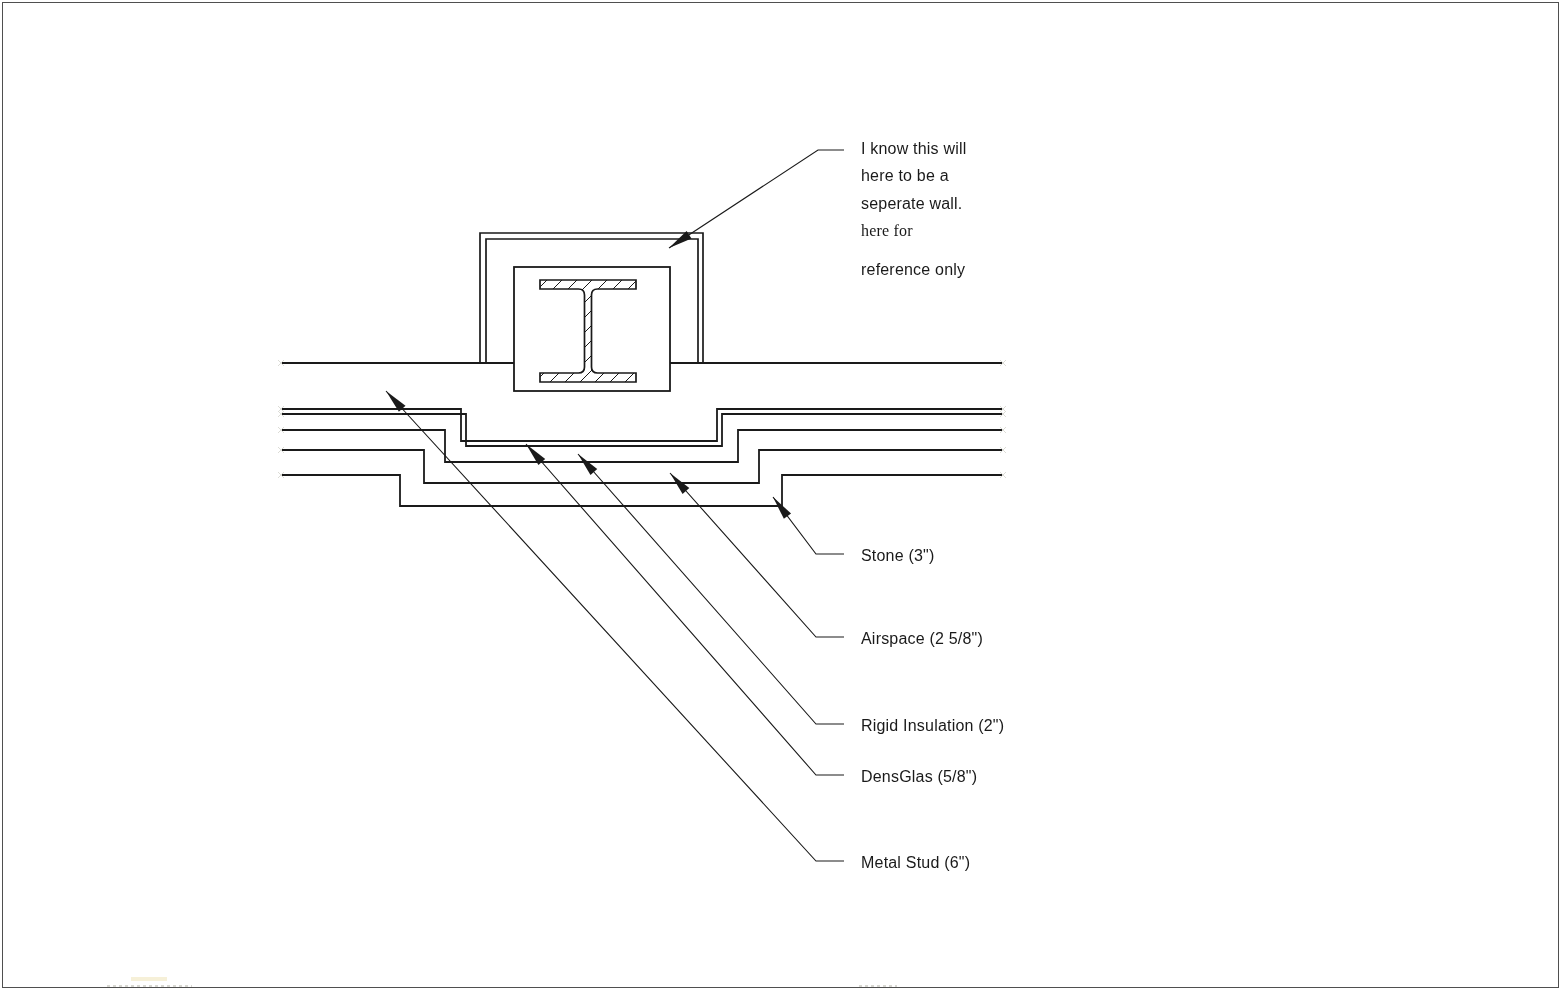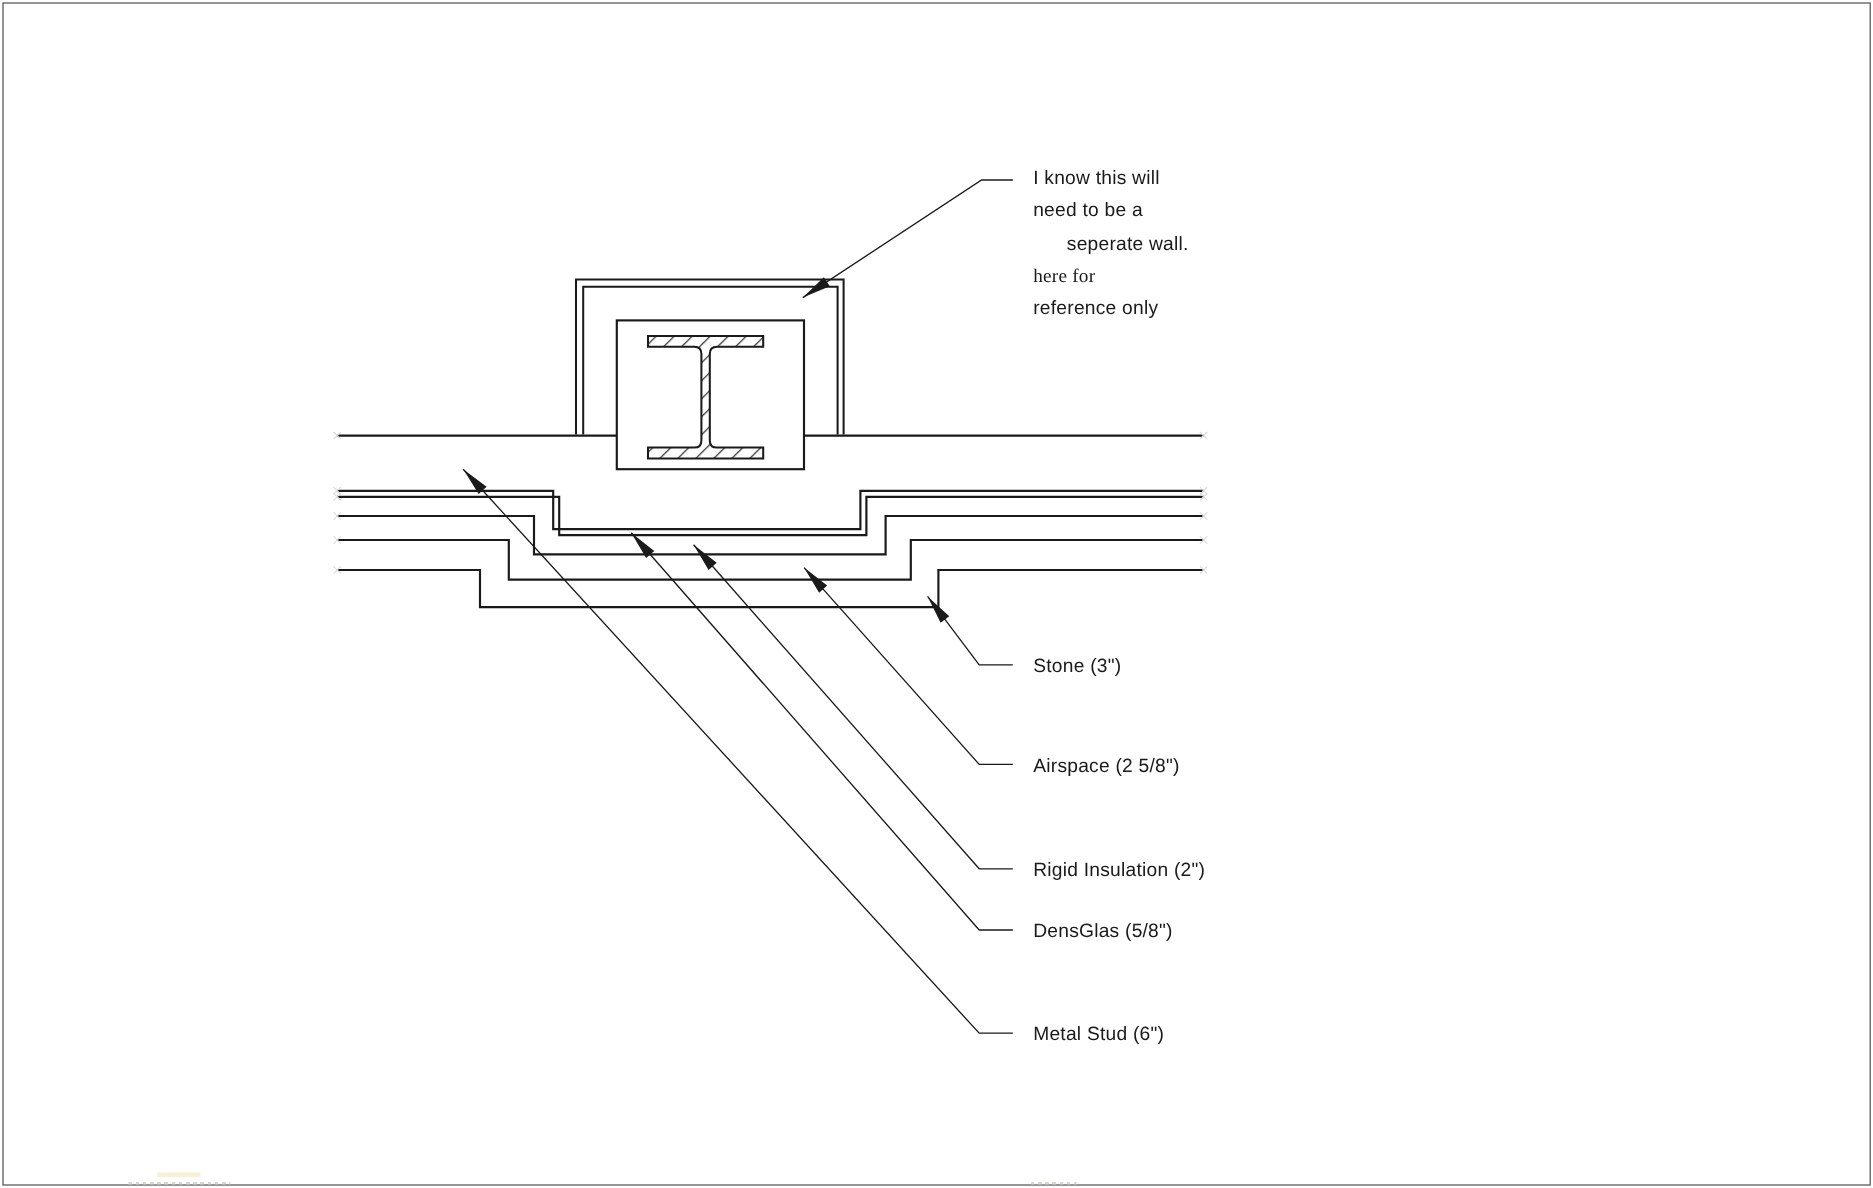--- a/index.html
+++ b/index.html
@@ -74,24 +74,24 @@
       <polyline points="843,723 815,723 577,453" fill="none" stroke="#1a1a1a" stroke-width="1.1"></polyline>
       <polygon points="577,453 589.4943663584706,473.97953310491715 596.2458251645824,468.0282471943447" fill="#1a1a1a" stroke="none"></polygon>
       <polyline points="843,774 815,774 525,443" fill="none" stroke="#1a1a1a" stroke-width="1.1"></polyline>
       <polygon points="525,443 537.4309963040989,464.01714373761286 544.2003844751821,458.0862598414976" fill="#1a1a1a" stroke="none"></polygon>
       <polyline points="843,860 815,860 385,390" fill="none" stroke="#1a1a1a" stroke-width="1.1"></polyline>
       <polygon points="385,390 397.88019873556766,410.74489046807145 404.5204474438493,404.6697693094308" fill="#1a1a1a" stroke="none"></polygon>
     </svg>
 
   <div id="annotation" class="cad-text note-block" style="left: 858px; top: 132px;">
     <span style="line-height: 27.3px;">I know this will</span>
-    <span style="line-height: 27.3px;">need to be a</span>
-    <span style="line-height: 27.3px; margin-left: 28px;">seperate wall.</span>
+    <span style="line-height: 27.3px;">here to be a</span>
+    <span style="line-height: 27.3px;">seperate wall.</span>
     <span style="line-height: 27.3px; font-family: Liberation Serif, serif;">here for</span>
-    <span style="line-height: 27.3px;">reference only</span>
+    <span style="line-height: 27.3px; margin-top: 12px;">reference only</span>
   </div>
 
   <div class="cad-text" id="label-0" style="left: 858px; top: 539px;">Stone (3")</div>
   <div class="cad-text" id="label-1" style="left: 858px; top: 622px;">Airspace (2 5/8")</div>
   <div class="cad-text" id="label-2" style="left: 858px; top: 709px;">Rigid Insulation (2")</div>
   <div class="cad-text" id="label-3" style="left: 858px; top: 760px;">DensGlas (5/8")</div>
   <div class="cad-text" id="label-4" style="left: 858px; top: 846px;">Metal Stud (6")</div>
 
   <div class="artifact streak" id="streak" style="left: 128px; top: 974px; width: 36px;"></div>
   <div class="artifact dotted" id="mark-0" style="left: 104px; top: 982px; width: 85px;"></div>

